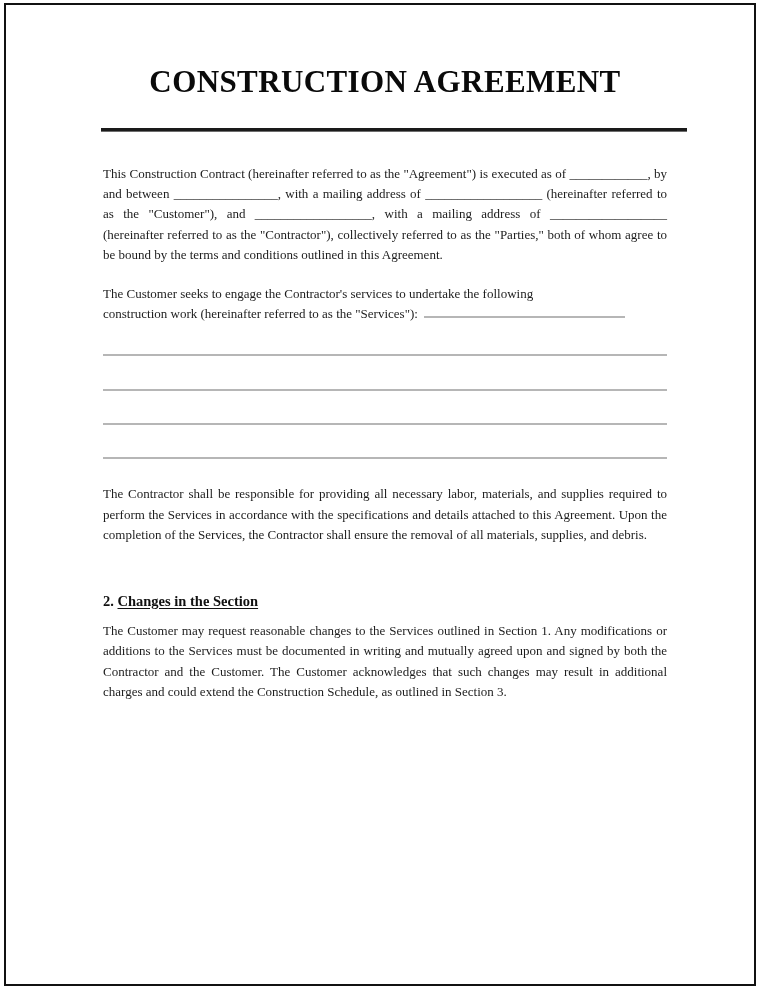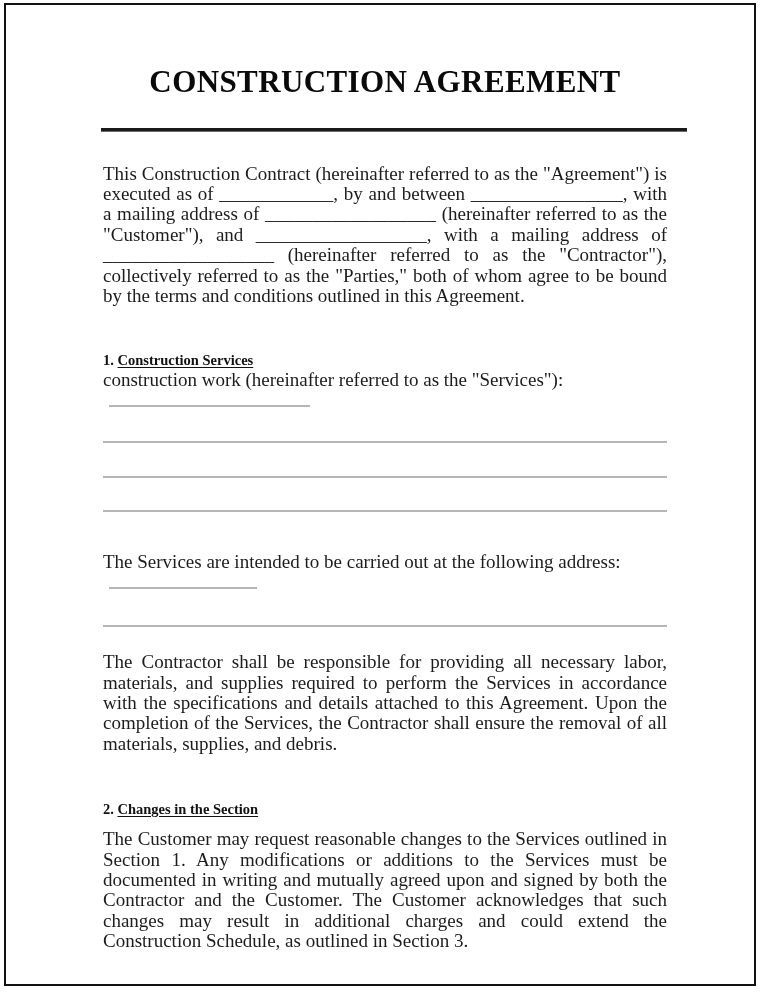--- a/index.html
+++ b/index.html
@@ -61,21 +61,21 @@
     margin-left: -2px;
     background: #1a1a1a;
     border: 0;
     box-shadow: 0 1px 0 0 #6d6d6d;
   }
 
   
   .para {
     margin: 0;
     color: #1c1c1c;
-    font-size: 19px;
+    font-size: 13px;
     line-height: 20.4px;
     text-align: justify;
     text-justify: inter-word;
   }
   .para.first {
     margin-top: 33px;
   }
   .para.left {
     text-align: left;
   }
@@ -139,33 +139,29 @@
   <div class="page-border"></div>
 
   <div class="content">
 
     <h1 class="doc-title">CONSTRUCTION AGREEMENT</h1>
 
     <hr class="title-rule">
 
     <p class="para first">This Construction Contract (hereinafter referred to as the "Agreement") is executed as of ____________, by and between ________________, with a mailing address of __________________ (hereinafter referred to as the "Customer"), and __________________, with a mailing address of __________________ (hereinafter referred to as the "Contractor"), collectively referred to as the "Parties," both of whom agree to be bound by the terms and conditions outlined in this Agreement.</p>
 
-    <p class="section-heading sec1-heading">
-      <span class="num">1.</span>
-      <span class="label">Construction Services</span>
-    </p>
 
+    <p class="para left sec1-intro">The Customer seeks to engage the Contractor's services to undertake the following</p>
 
     <p class="para left sec1-intro2"><span>construction work (hereinafter referred to as the "Services"):</span><span class="fill-rest fill-services"></span></p>
 
     <hr class="rule-line rule-gap-1">
     <hr class="rule-line rule-gap-2">
     <hr class="rule-line rule-gap-3">
 
-    <p class="para left addr-block"><span>The Services are intended to be carried out at the following address:</span><span class="fill-rest fill-address"></span></p>
 
     <hr class="rule-line addr-rule">
 
     <p class="para contractor-para">The Contractor shall be responsible for providing all necessary labor, materials, and supplies required to perform the Services in accordance with the specifications and details attached to this Agreement. Upon the completion of the Services, the Contractor shall ensure the removal of all materials, supplies, and debris.</p>
 
     <p class="section-heading sec2-heading">
       <span class="num">2.</span>
       <span class="label">Changes in the Section</span>
     </p>
 

